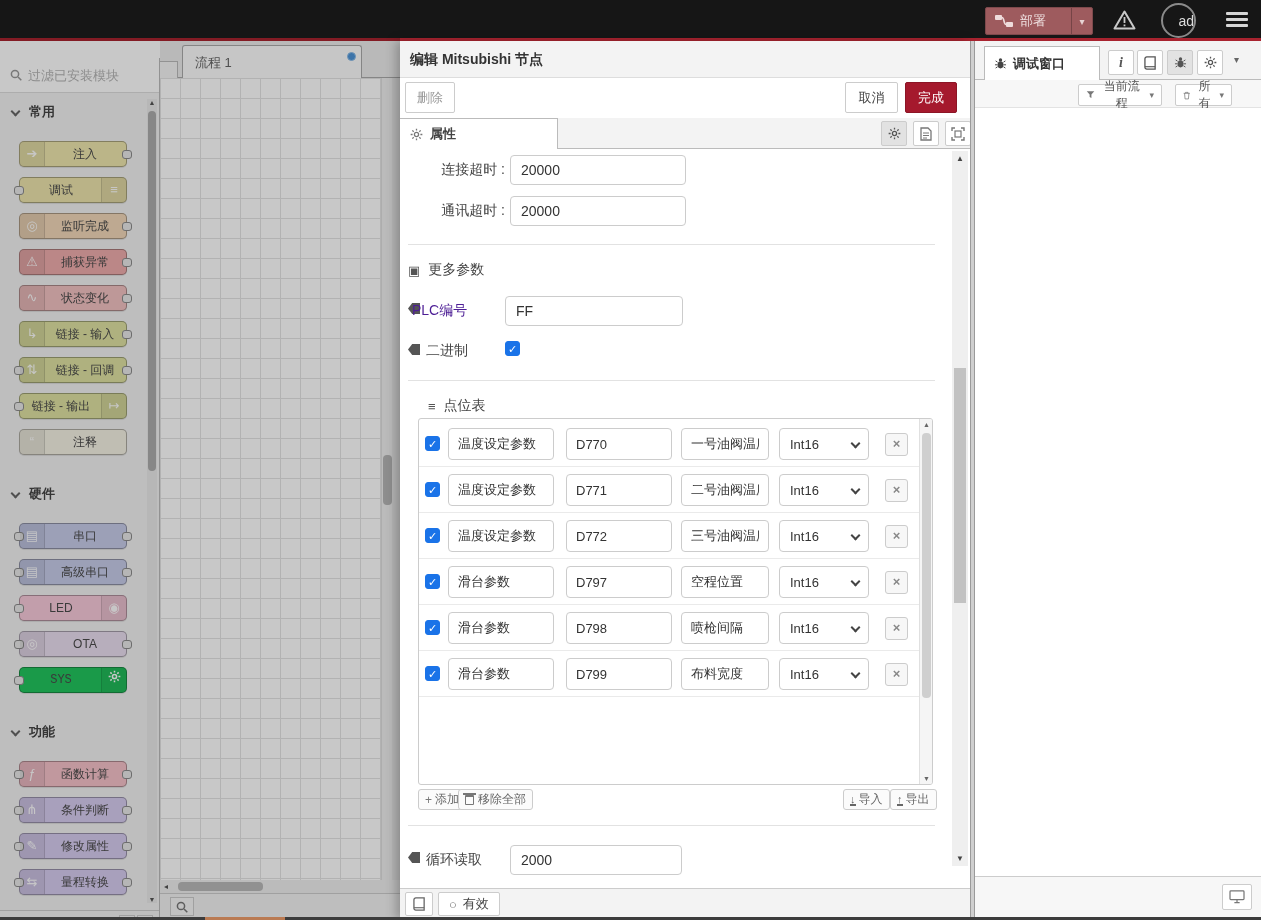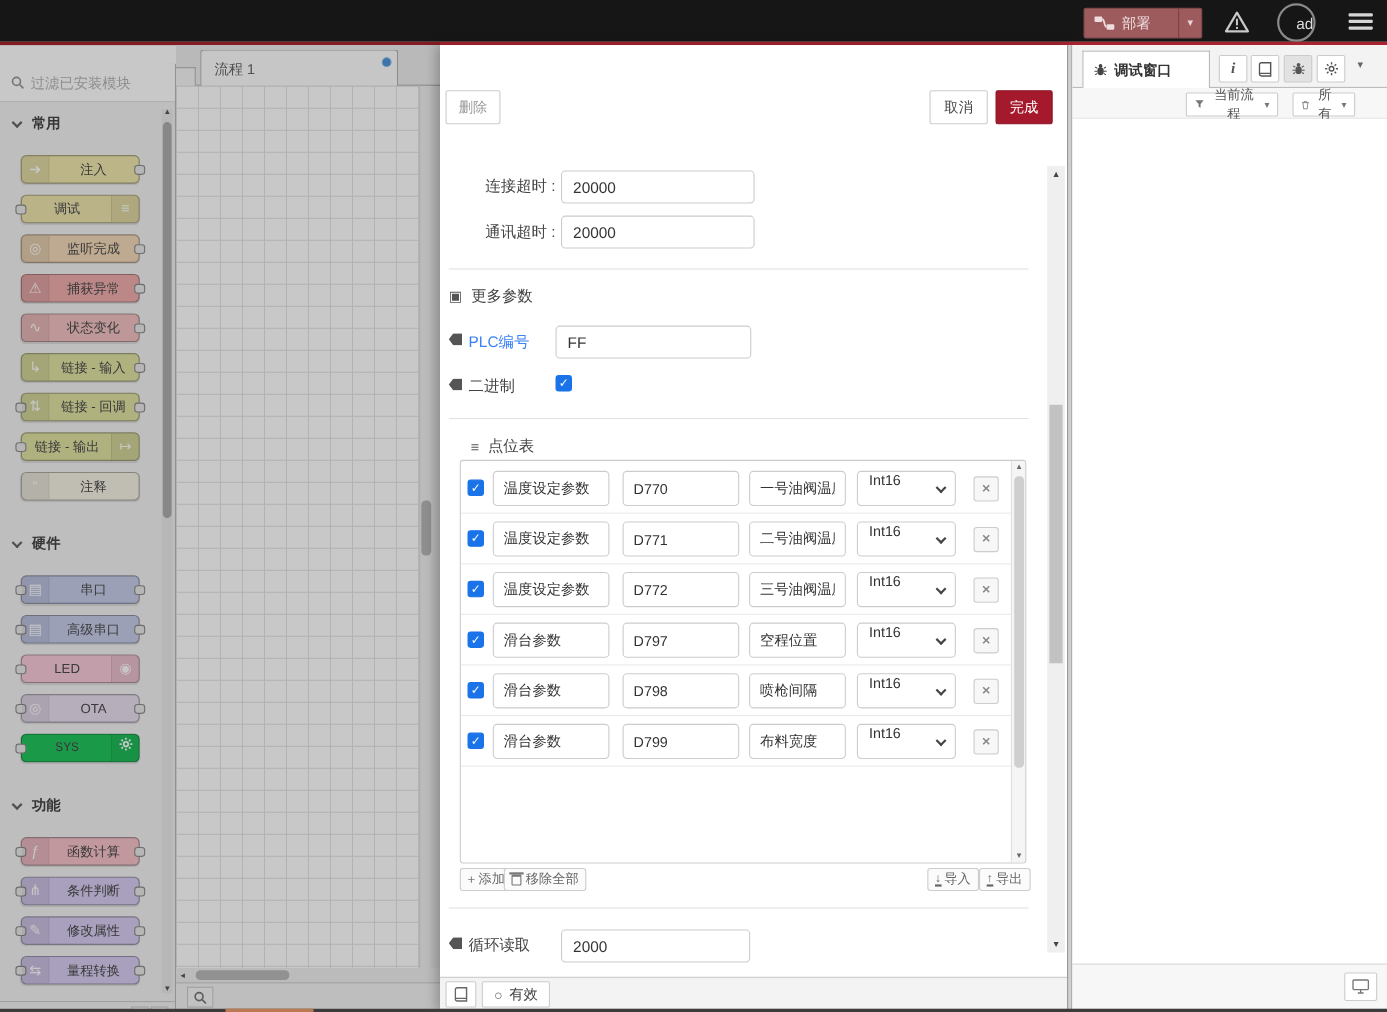--- a/index.html
+++ b/index.html
@@ -106,21 +106,21 @@
   .cbx.on { background:#1A73E8; border-color:#1A73E8; }
 
   #points-list { position:absolute; left:18px; top:377px; width:515px; height:367px; border:1px solid #CCC; border-radius:3px; background:#FFF; overflow:hidden; }
   #points-rows { position:absolute; left:0; top:2px; width:500px; }
   .point-row { position:relative; height:46px; border-bottom:1px solid #EAEAEA; }
   .point-row .cbx { position:absolute; left:6px; top:15px; }
   .row-input { position:absolute; top:7px; height:32px; border:1px solid #CCC; border-radius:4px; padding:0 9px;
     font-size:13px; color:#333; font-family:inherit; outline:none; }
   .ri-g { left:29px; width:106px; } .ri-a { left:147px; width:106px; } .ri-n { left:262px; width:88px; }
   .row-select { position:absolute; left:360px; top:7px; width:90px; height:32px; border:1px solid #CCC; border-radius:4px;
-    font-size:13px; color:#333; display:flex; padding-left:10px; cursor:pointer; }
+    font-size:13px; color:#333; display:flex; align-items:center; padding-left:10px; cursor:pointer; }
   .sel-caret { position:absolute; right:9px; top:11px; width:7px; height:7px; border-left:2px solid #444; border-bottom:2px solid #444; transform:rotate(-45deg); }
   .row-remove { position:absolute; left:466px; top:12px; width:23px; height:23px; border:1px solid #CCC; border-radius:3px;
     background:#F7F7F7; color:#888; font-size:13px; font-weight:bold; line-height:20px; text-align:center; cursor:pointer; }
   .inner-scroll { position:absolute; right:0; top:0; width:13px; height:365px; background:#F5F5F5; border-left:1px solid #E0E0E0; }
   .inner-scroll .sb-up { position:absolute; top:2px; width:13px; text-align:center; font-size:7px; color:#666; }
   .inner-scroll .sb-dn { position:absolute; bottom:2px; width:13px; text-align:center; font-size:7px; color:#666; }
   .inner-scroll .sb-thumb { position:absolute; left:2px; top:14px; width:9px; height:265px; background:#CFCFCF; border-radius:4px; }
 
   .small-btn { position:absolute; height:21px; border:1px solid #CCC; border-radius:3px; background:#FBFBFB; font-size:12px;
     color:#666; display:inline-flex; align-items:center; justify-content:center; padding:0 6px; cursor:pointer; }
@@ -358,44 +358,74 @@
             <circle cx="5" cy="5" r="3.6" fill="none" stroke="#777" stroke-width="1.5"></circle>
             <line x1="8" y1="8" x2="11.3" y2="11.3" stroke="#777" stroke-width="1.5"></line>
           </svg>
       </div>
     </div>
   </div>
 
   <div id="dim-overlay"></div>
 
   <div id="tray">
+    <div class="tray-header">
+      <span class="tray-title">编辑 Mitsubishi 节点</span>
+    </div>
     <button class="btn tray-del">删除</button>
     <button class="btn tray-cancel">取消</button>
     <button class="btn tray-done">完成</button>
 
+    <div class="tray-tabbar">
+      <div class="tray-tab">
+        <svg width="13" height="13" viewBox="0 0 20 20">
+            <circle cx="10" cy="10" r="3.2" fill="none" stroke="#777" stroke-width="2"></circle>
+            <path d="M10 1v3M10 16v3M1 10h3M16 10h3M3.6 3.6l2.1 2.1M14.3 14.3l2.1 2.1M16.4 3.6l-2.1 2.1M5.7 14.3l-2.1 2.1" stroke="#777" stroke-width="2"></path>
+          </svg>
+        <span>属性</span>
+      </div>
+      <div class="tt-btn pressed" style="left:481px">
+        <svg width="13" height="13" viewBox="0 0 20 20">
+            <circle cx="10" cy="10" r="3.2" fill="none" stroke="#555" stroke-width="2"></circle>
+            <path d="M10 1v3M10 16v3M1 10h3M16 10h3M3.6 3.6l2.1 2.1M14.3 14.3l2.1 2.1M16.4 3.6l-2.1 2.1M5.7 14.3l-2.1 2.1" stroke="#555" stroke-width="2"></path>
+          </svg>
+      </div>
+      <div class="tt-btn" style="left:513px">
+        <svg width="12" height="14" viewBox="0 0 12 14">
+            <path d="M1 1h7l3 3v9H1z" fill="none" stroke="#777" stroke-width="1.3"></path>
+            <path d="M3 6h6M3 8.5h6M3 11h4" stroke="#777" stroke-width="1"></path>
+          </svg>
+      </div>
+      <div class="tt-btn" style="left:545px">
+        <svg width="14" height="14" viewBox="0 0 14 14">
+            <path d="M1 4V1h3M10 1h3v3M13 10v3h-3M4 13H1v-3" fill="none" stroke="#777" stroke-width="1.4"></path>
+            <rect x="4" y="4" width="6" height="6" fill="none" stroke="#777" stroke-width="1.2"></rect>
+          </svg>
+      </div>
+    </div>
 
     <div class="tray-content">
       <div class="f-row" style="left:0;top:6px;width:540px">
         <span class="f-label">连接超时 :</span>
         <input class="f-input" value="20000" style="">
       </div>
       <div class="f-row" style="left:0;top:47px;width:540px">
         <span class="f-label">通讯超时 :</span>
         <input class="f-input" value="20000" style="">
       </div>
       <div class="hline" style="top:95px"></div>
 
       <div class="sec-row" style="top:111px">
         <span class="cube-icon">▣</span>
         <span>更多参数</span>
       </div>
 
       <div class="f-row" style="left:0;top:147px;width:540px">
         <span style="position:absolute;left:8px;top:7px" class="tag-icon"></span>
-        <span style="position:absolute;left:26px;top:6px;font-size:14px;color:#3b82f6">PLC编号</span>
+        <span style="position:absolute;left:12px;top:6px;font-size:14px;color:#4c1d95">PLC编号</span>
         <input class="f-input" style="left: 105px; width: 178px;" value="FF">
       </div>
 
       <div class="f-row" style="left:0;top:192px;width:540px;height:18px">
         <span style="position:absolute;left:8px;top:3px" class="tag-icon"></span>
         <span style="position:absolute;left:26px;top:1px;font-size:14px;color:#444">二进制</span>
         <span id="binary-cbx" class="cbx on" style="position:absolute;left:105px;top:0">✓</span>
       </div>
       <div class="hline" style="top:231px"></div>
 

